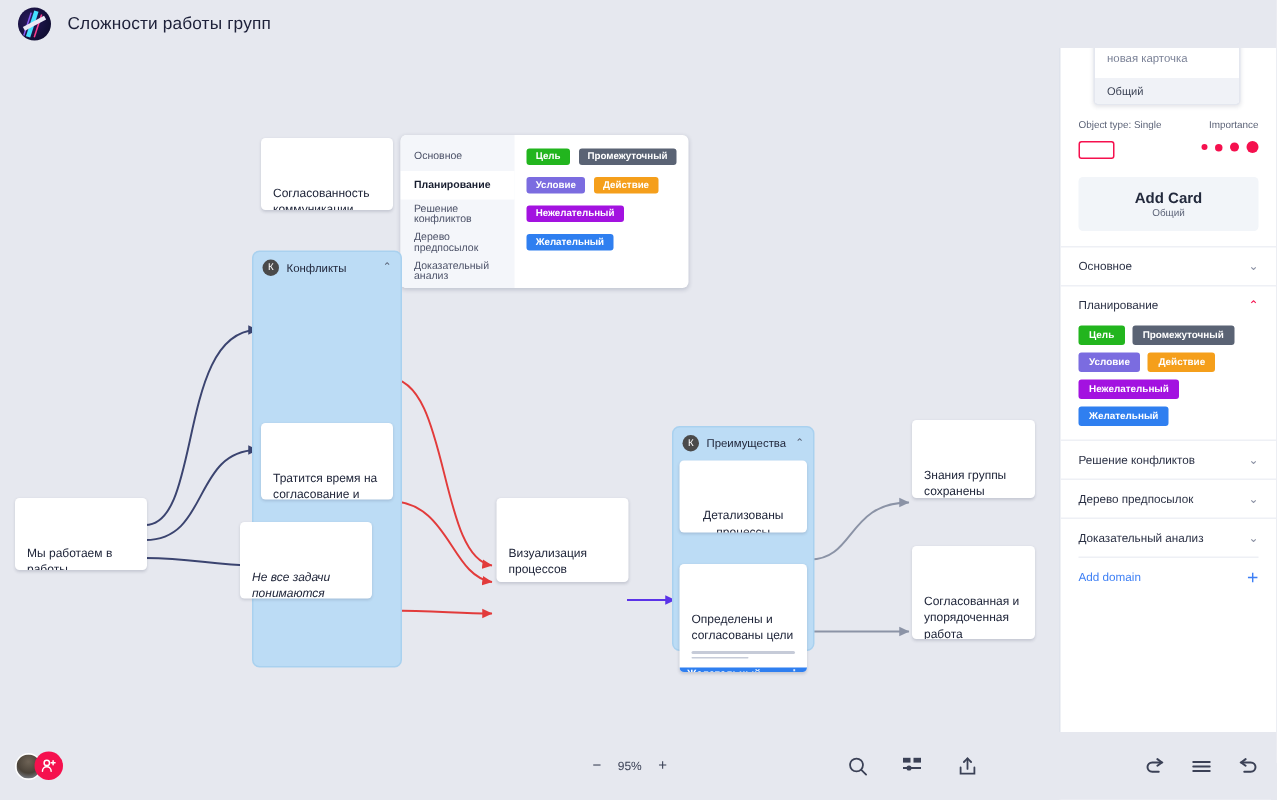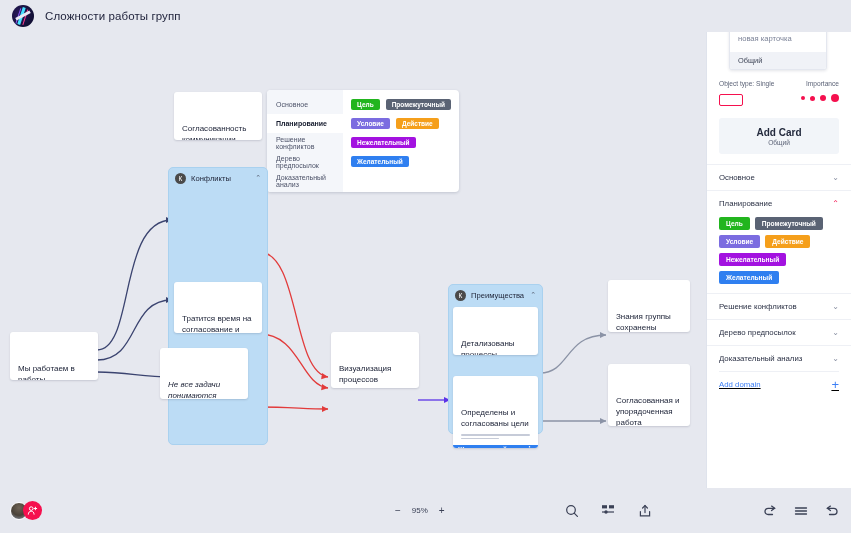--- a/index.html
+++ b/index.html
@@ -153,21 +153,21 @@
     height: 25px; display: flex; align-items: center; justify-content: space-between;
     cursor: pointer;
   }
   .acc-title { font-size: 7.8px; color: #2a3044; }
   .acc-chev { font-size: 8px; color: #8a90a3; }
   .acc-chev.open { color: #f5104e; }
   .acc-body { padding: 1px 0 9px 0; display: flex; flex-wrap: wrap; gap: 5px; }
   .acc-body .tag { padding: 3px 7px; font-size: 6.6px; border-radius: 2px; }
   .add-domain {
     border-top: 1px solid #eef0f5; height: 26px; margin: 0 12px;
-    display: flex; align-items: center; justify-content: space-between; cursor: pointer; text-decoration: underline;
+    display: flex; align-items: center; justify-content: space-between; cursor: pointer;
   }
   .add-domain-label { font-size: 7.8px; color: #3d7ff5; }
   .add-domain-plus { font-size: 13px; color: #3d7ff5; line-height: 1; }
 
   
   .bottombar {
     position: absolute; left: 0; bottom: 0; width: 851px; height: 45px;
     background: #e6e8ef; z-index: 35;
     display: flex; align-items: center;
   }
@@ -362,21 +362,21 @@
             <i></i>
             <i style="width:55%"></i>
           </div>
       </div>
       <div class="card-foot" style="background:#4a1ee8">
         <span>Решение</span>
         <span class="dots">⋮</span>
       </div>
     </div>
 
-    <div class="card" style="left:453px; top:275px; width:85px; height:48px;">
+    <div class="card" style="left:453px; top:275px; width:85px; height:48px;text-align:center;">
       <div class="card-body">Детализованы процессы</div>
       <div class="card-foot" style="background:#2f7ff0">
         <span>Желательный</span>
         <span class="dots">⋮</span>
       </div>
     </div>
 
     <div class="card" style="left:453px; top:344px; width:85px; height:72px;">
       <div class="card-body">
         <div>Определены и согласованы цели</div>

